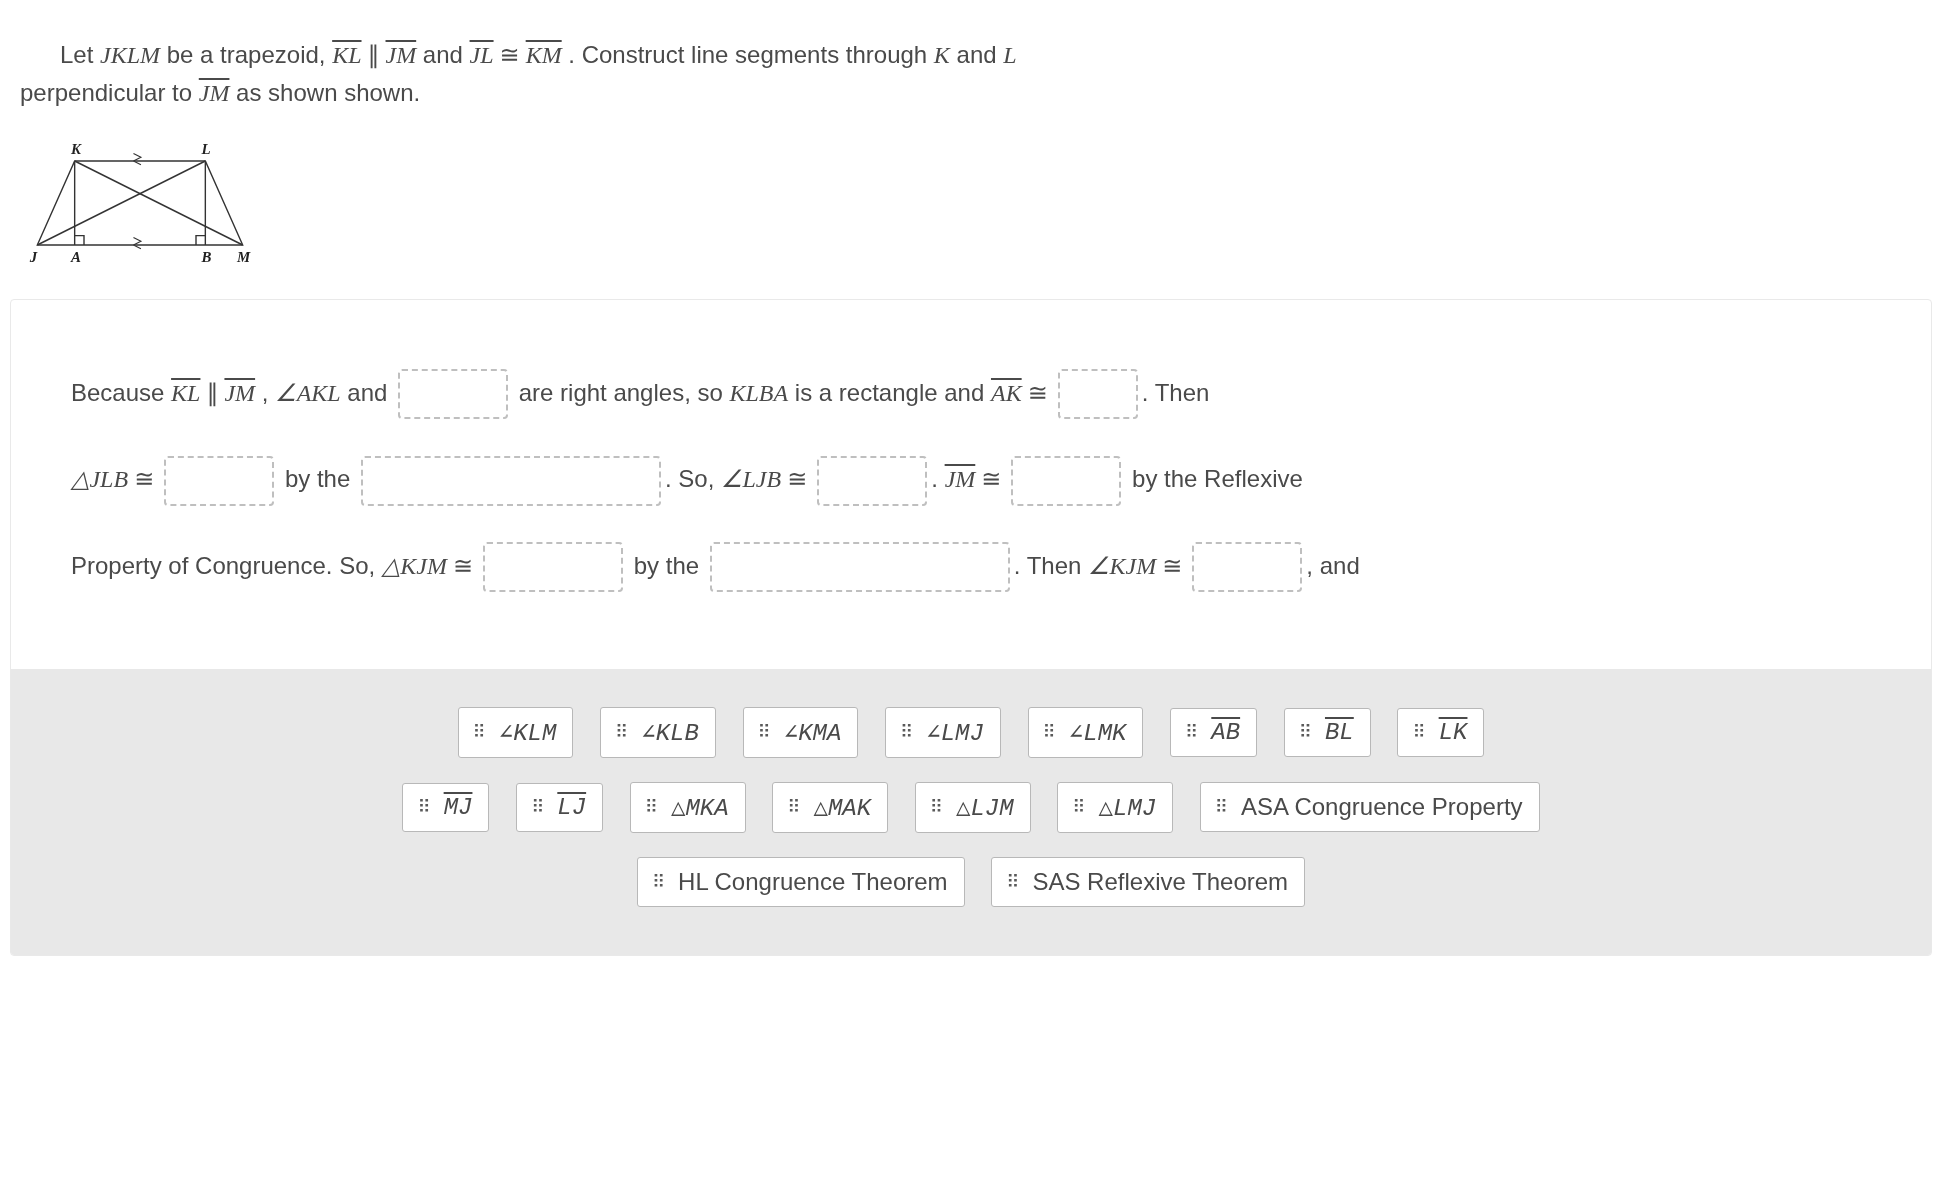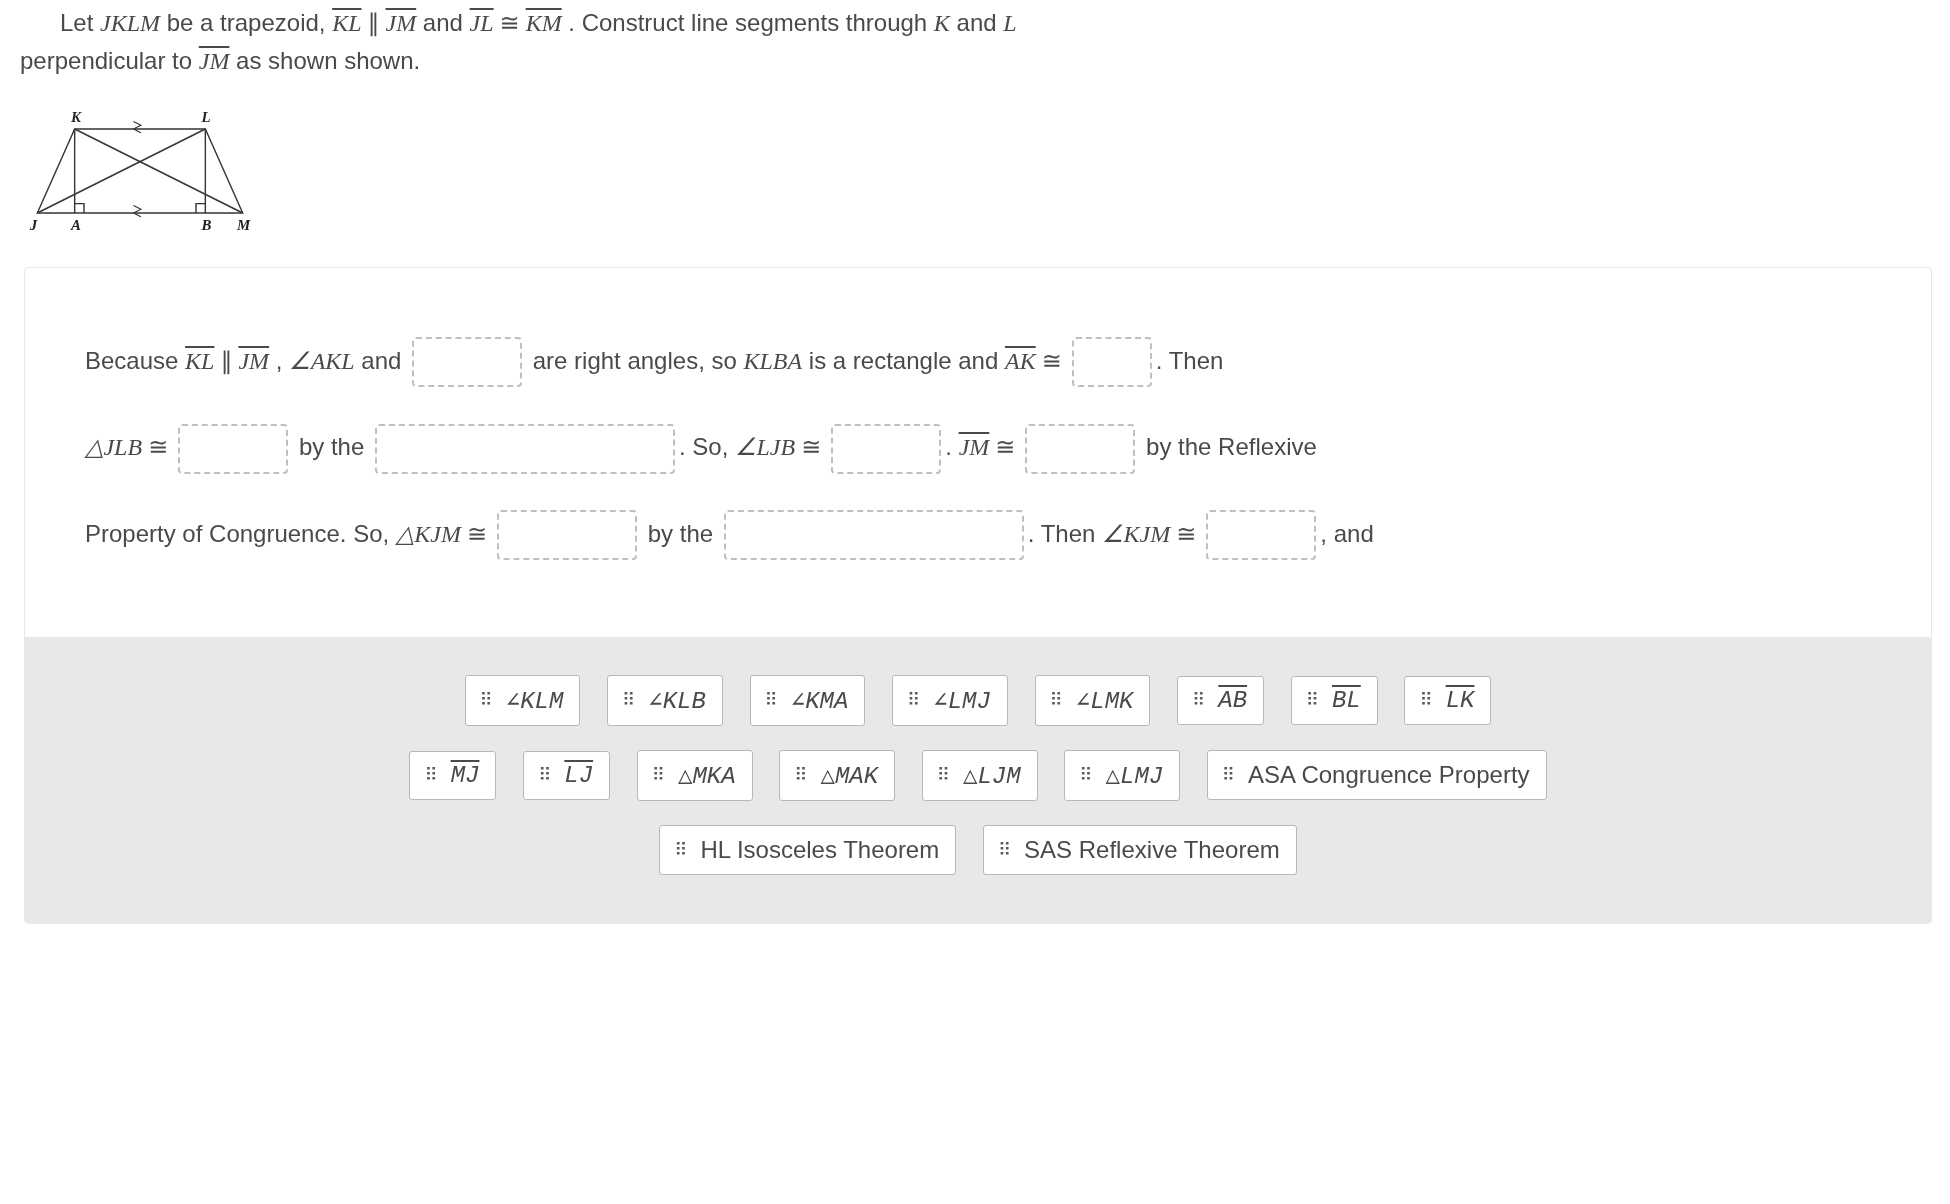--- a/index.html
+++ b/index.html
@@ -8,30 +8,31 @@
     padding: 0;
     font-family: Arial, Helvetica, sans-serif;
     font-size: 24px;
     color: #4a4a4a;
     background: #fff;
     width: 1950px;
   }
   .problem-statement {
     padding: 4px 20px 10px 20px;
     line-height: 1.6;
+    margin-top: 32px;
   }
   .problem-statement .indent { padding-left: 40px; display: inline; }
   .overline { text-decoration: overline; }
   .math { font-family: 'Times New Roman', Times, serif; font-style: italic; }
   .upright { font-style: normal; }
   .diagram-area { padding: 10px 0 20px 20px; }
   svg.trap { width: 240px; height: 140px; }
   .proof-area {
     border: 1px solid #e9e9e9;
-    margin: 0 18px 0 24px;
+    margin: 0 18px 0 10px;
     border-radius: 4px;
     overflow: hidden;
   }
   .proof-text {
     padding: 50px 50px 60px 60px;
     line-height: 3.6;
     font-size: 24px;
   }
   .drop-zone {
     display: inline-block;
@@ -178,21 +179,21 @@
           <span class="math">△LMJ</span>
         </span>
       <span class="tile">
           <span class="grip">⠿</span>
           <span>ASA Congruence Property</span>
         </span>
     </div>
     <div class="tile-row">
       <span class="tile">
           <span class="grip">⠿</span>
-          <span>HL Isosceles Theorem</span>
+          <span>HL Congruence Theorem</span>
         </span>
       <span class="tile">
           <span class="grip">⠿</span>
           <span>SAS Reflexive Theorem</span>
         </span>
     </div>
   </div>
 </div>
 
 </body></html>

